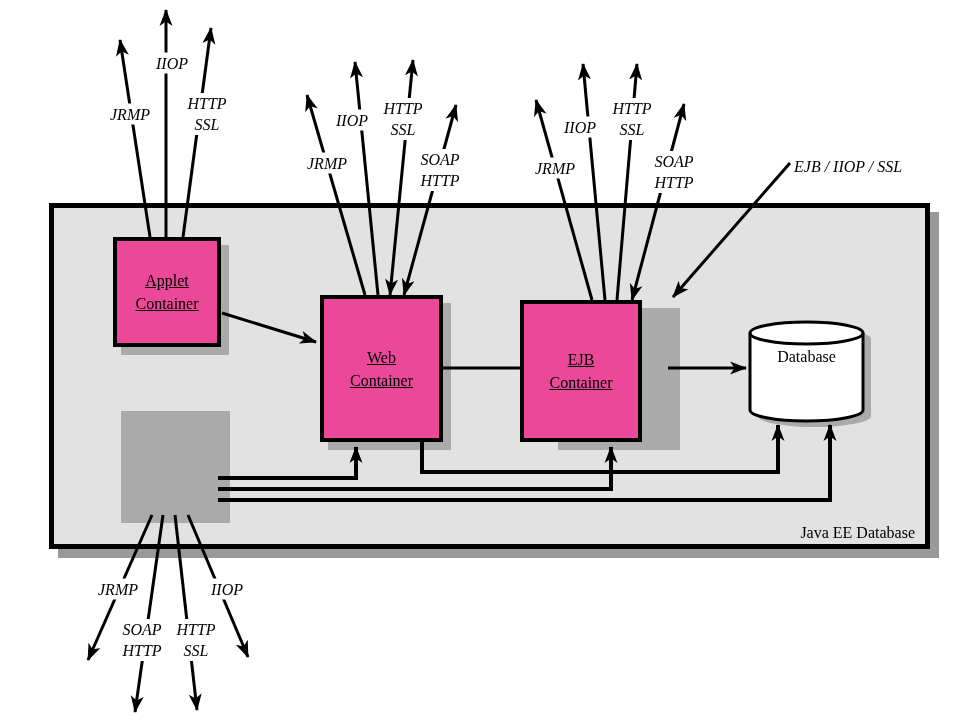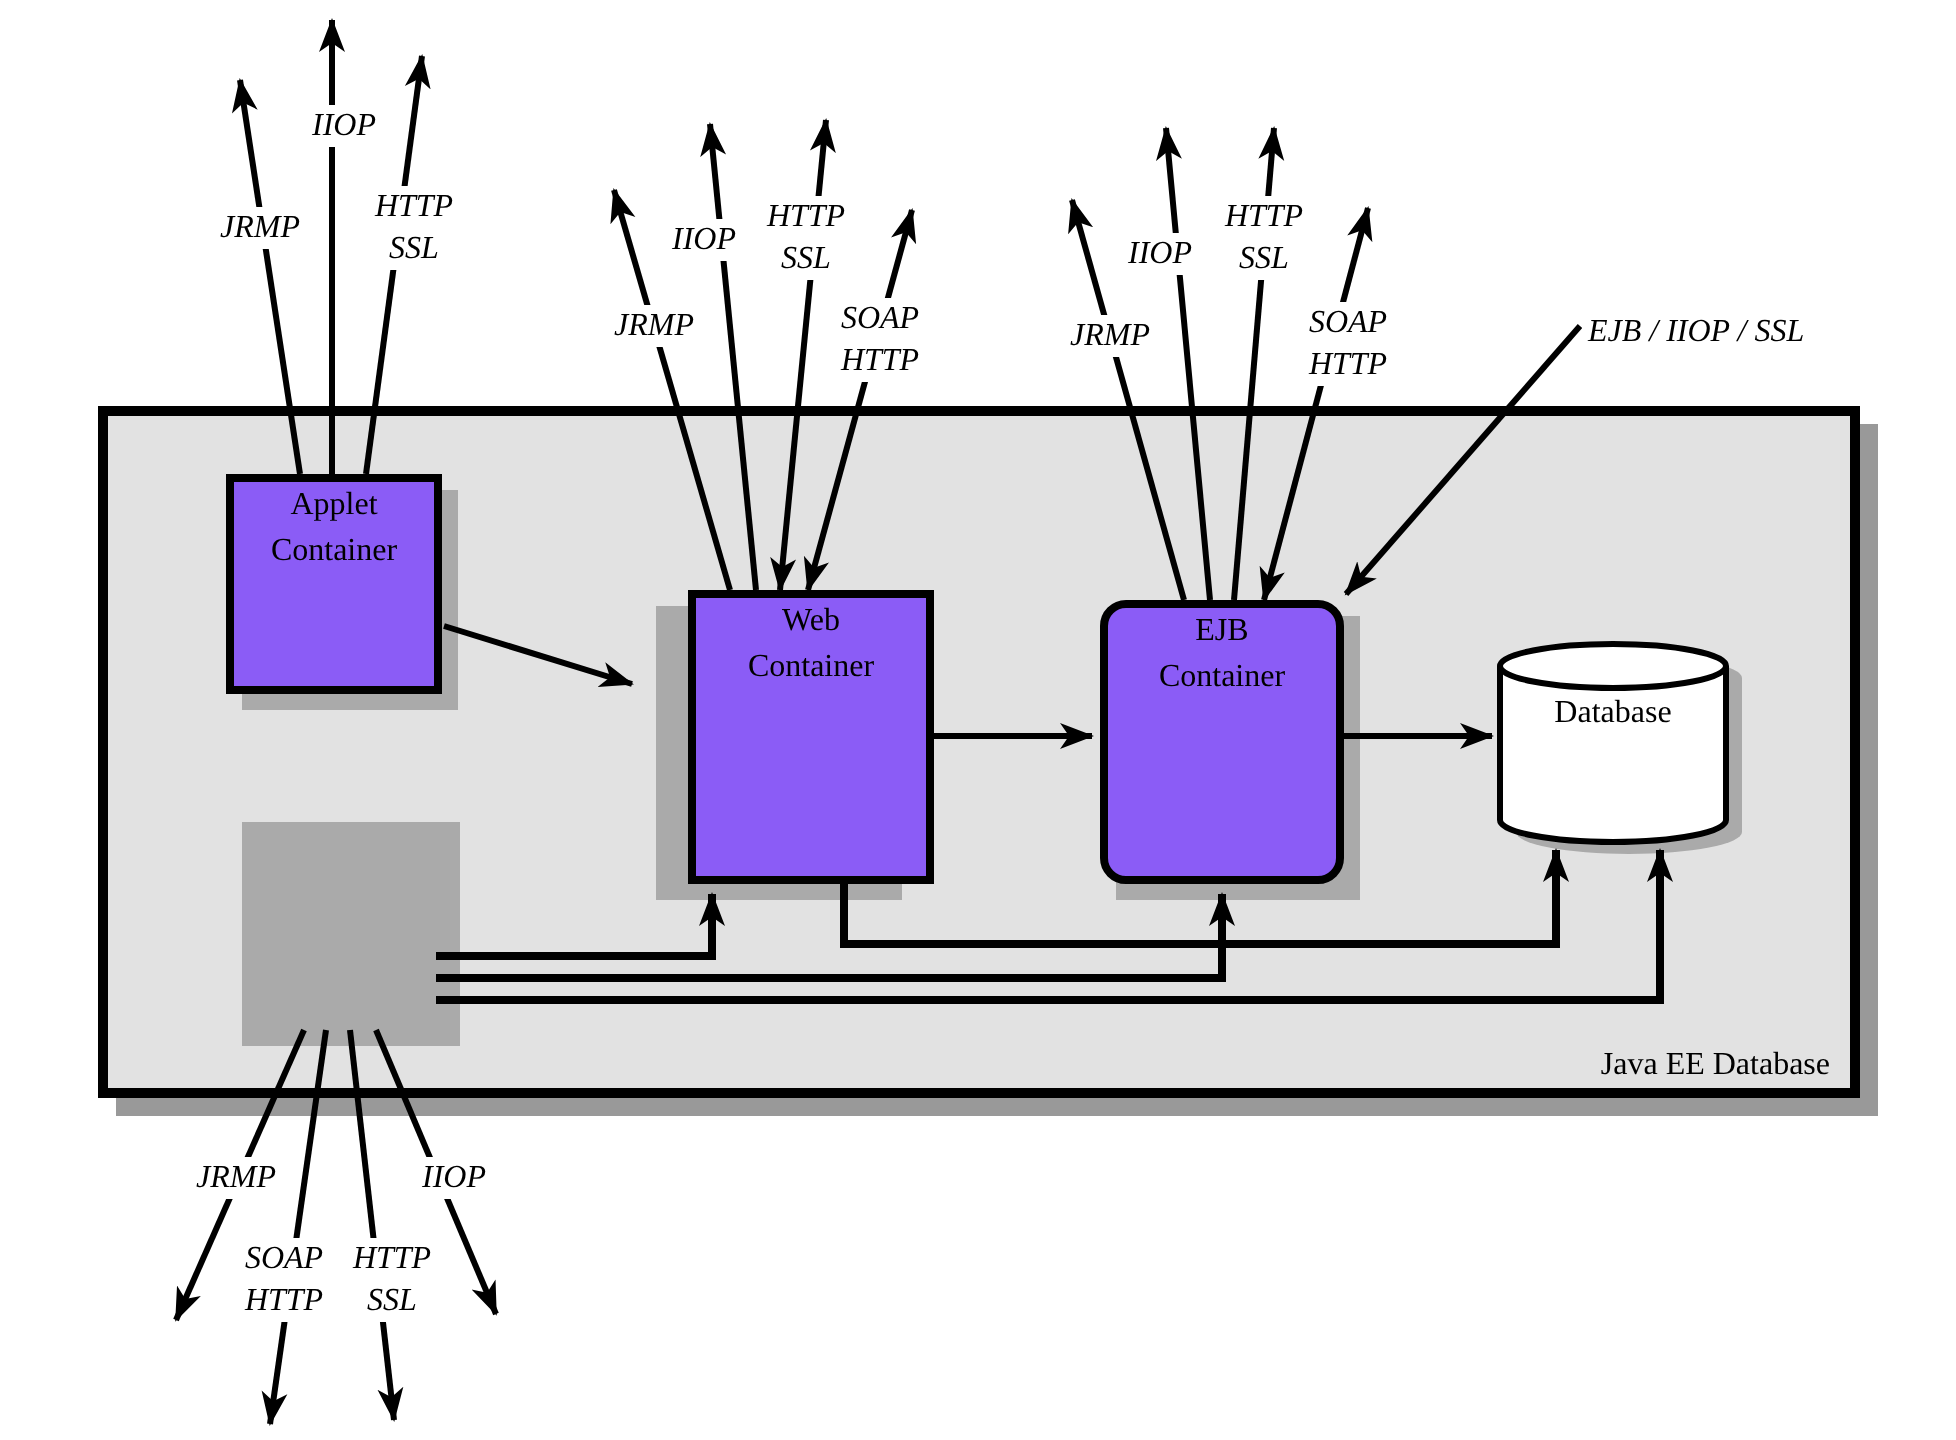--- a/index.html
+++ b/index.html
@@ -1,27 +1,27 @@
 <!DOCTYPE html>
 <html><head>
 <meta charset="utf-8">
 <style>
   html,body{margin:0;padding:0;background:#fff;}
   #stage{position:relative;width:978px;height:720px;background:#fff;overflow:hidden;
          font-family:"Liberation Serif","DejaVu Serif",serif;color:#000;}
   #platform{position:absolute;left:49px;top:203px;width:871px;height:336px;
             background:#e2e2e2;border:5px solid #000;box-shadow:9px 9px 0 #999;z-index:1;}
   #arrows{position:absolute;left:0;top:0;z-index:2;}
-  .node{position:absolute;background:#8b5cf6;border:4px solid #000;z-index:3;
-        display:flex;justify-content:center;text-align:center;}
+  .node{position:absolute;background:#ec4899;border:4px solid #000;z-index:3;
+        display:flex;align-items:center;justify-content:center;text-align:center;text-decoration:underline;}
   .node .lbl{width:92px;font-size:16px;line-height:23px;}
   #node-applet{left:113px;top:237px;width:100px;height:102px;}
   #node-appclient{left:113px;top:403px;width:101px;height:104px;}
-  #node-web{left:320px;top:295px;width:115px;height:139px;margin-left:24px;}
-  #node-ejb{left:550px;top:300px;width:114px;height:134px;border-radius:13px;}
+  #node-web{left:320px;top:295px;width:115px;height:139px;}
+  #node-ejb{left:520px;top:300px;width:114px;height:134px;}
   .plabel{position:absolute;z-index:4;font-size:16px;line-height:21px;text-align:center;
           white-space:pre-line;background:#fff;padding:0 3px;transform:translate(-50%,-50%);font-style:italic;}
   .plabel.left-anchor{transform:translate(0,-50%);text-align:left;}
   #db-label{position:absolute;left:756px;top:348px;width:101px;z-index:3;
             font-size:16px;text-align:center;}
   #platform-label{position:absolute;left:765px;top:524px;width:150px;z-index:3;
                   font-size:16px;text-align:right;}
 </style>
 </head>
 <body>

